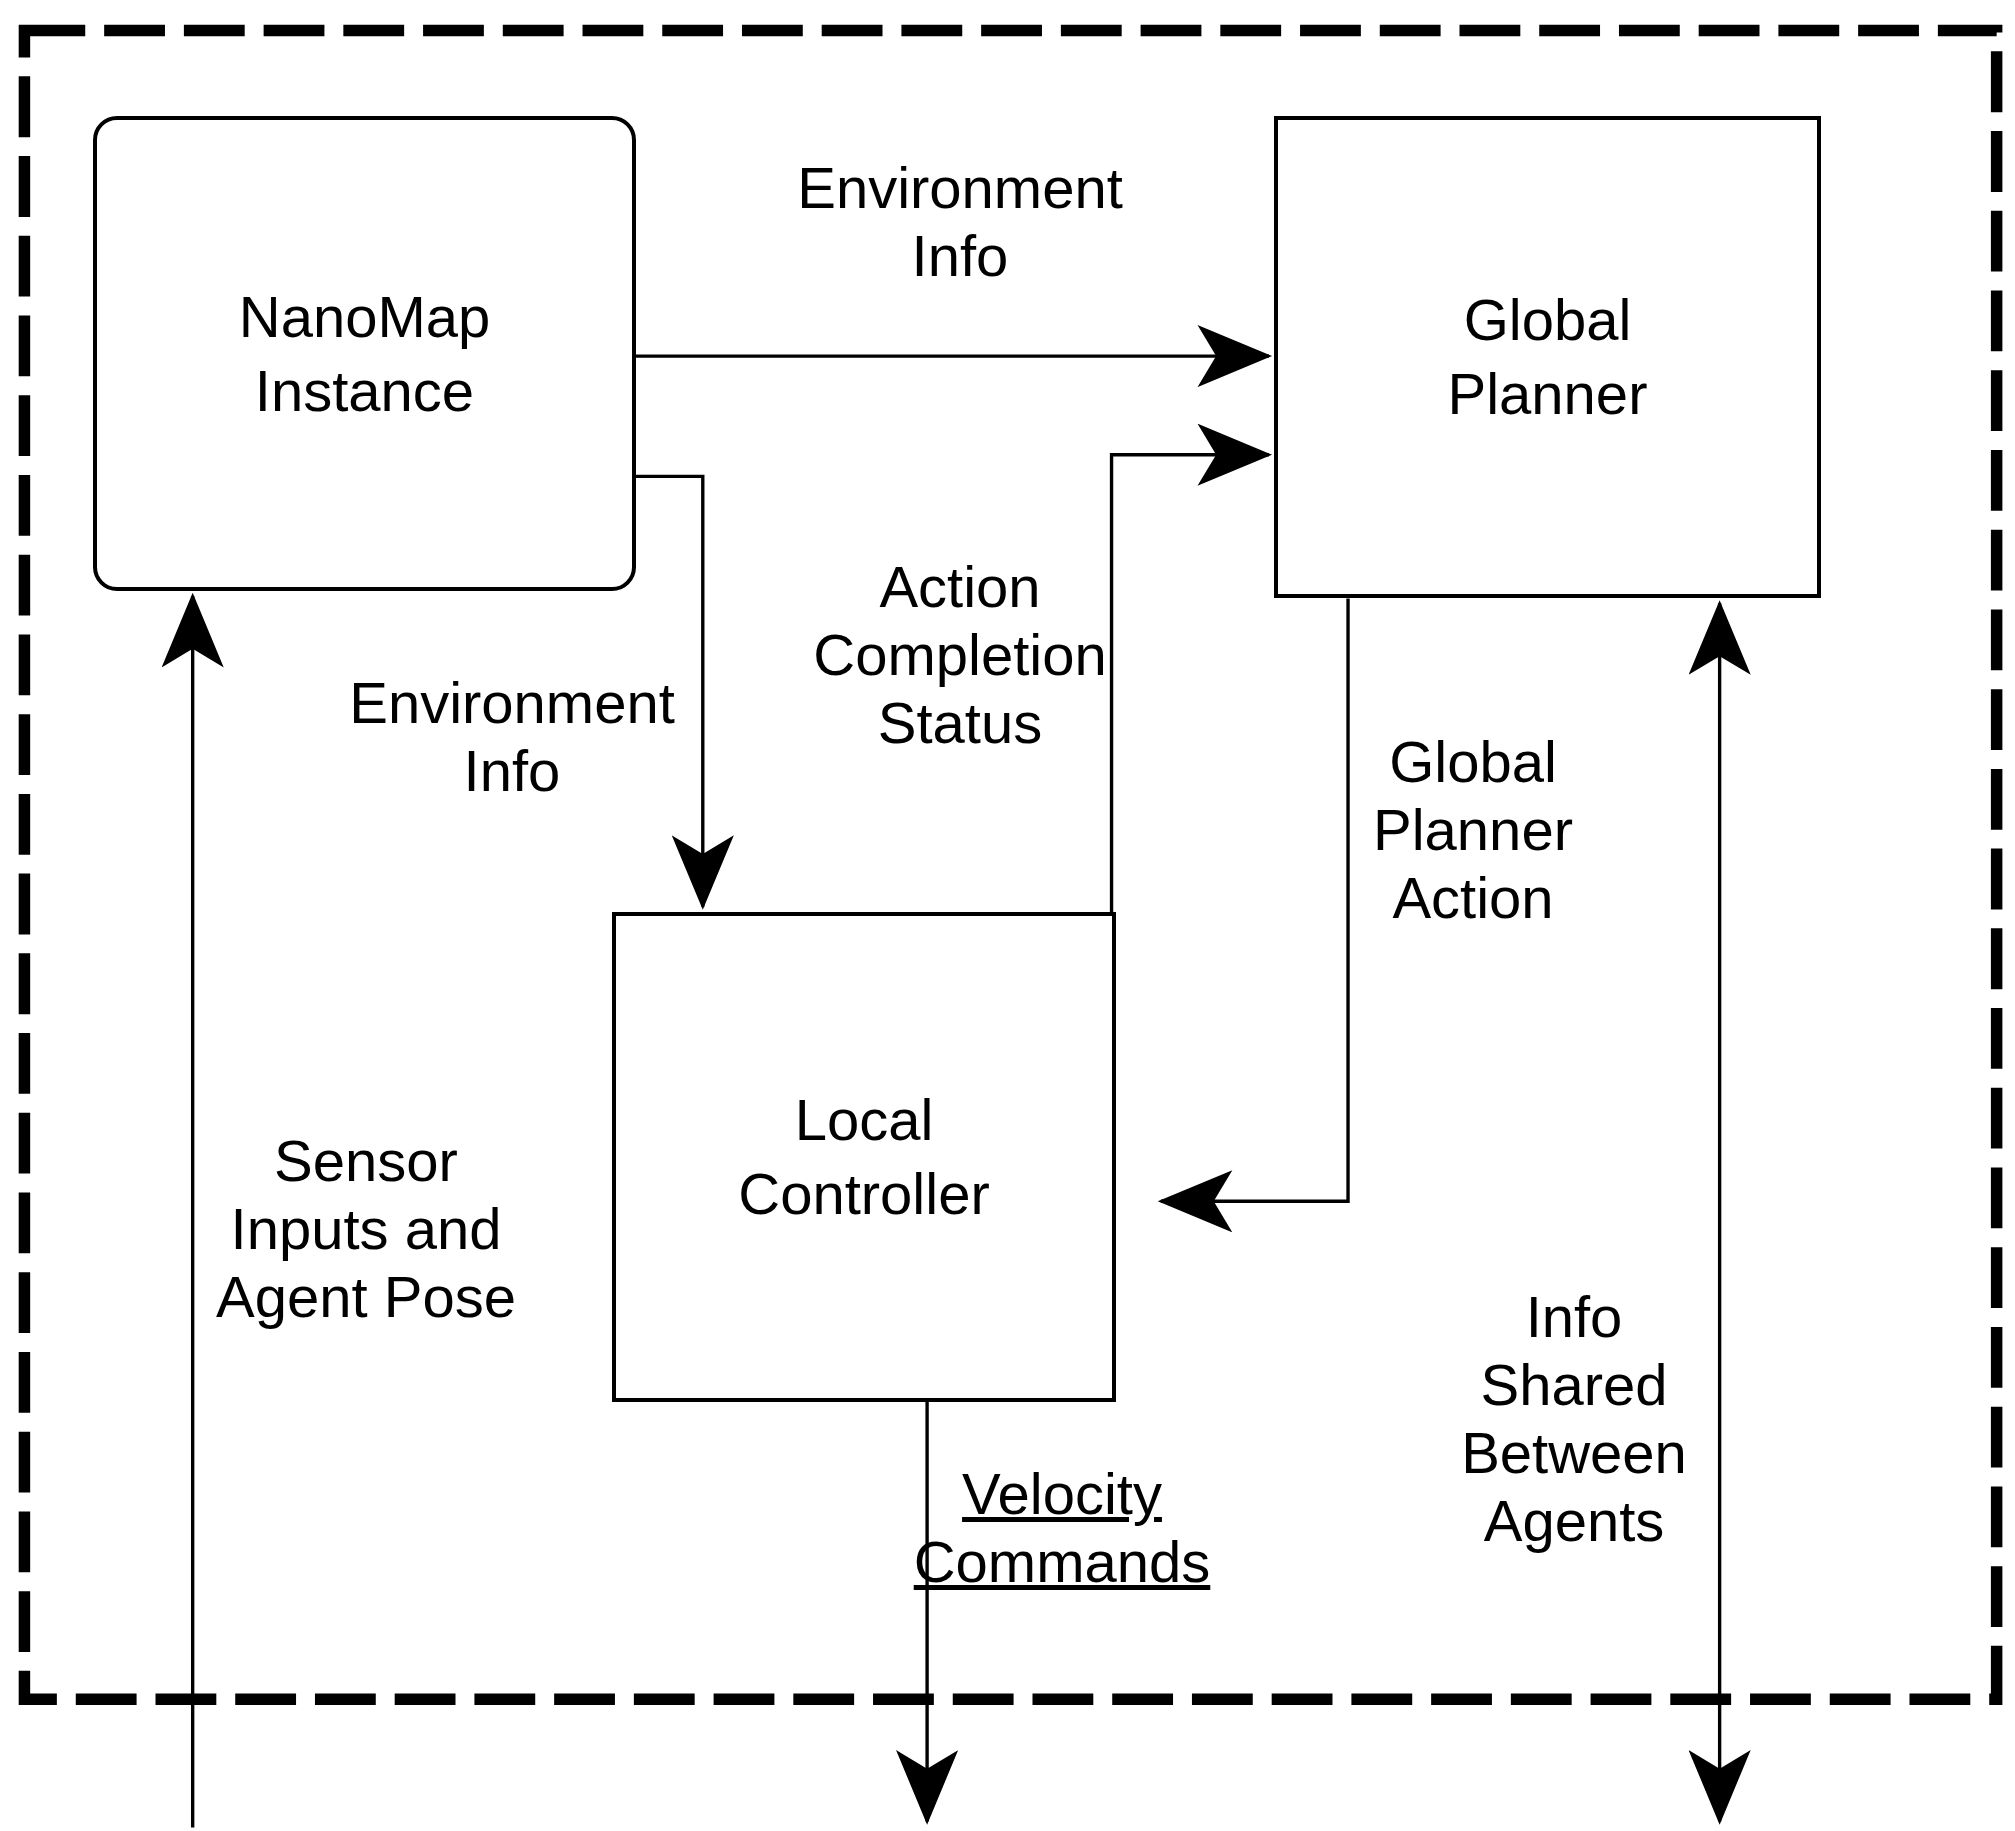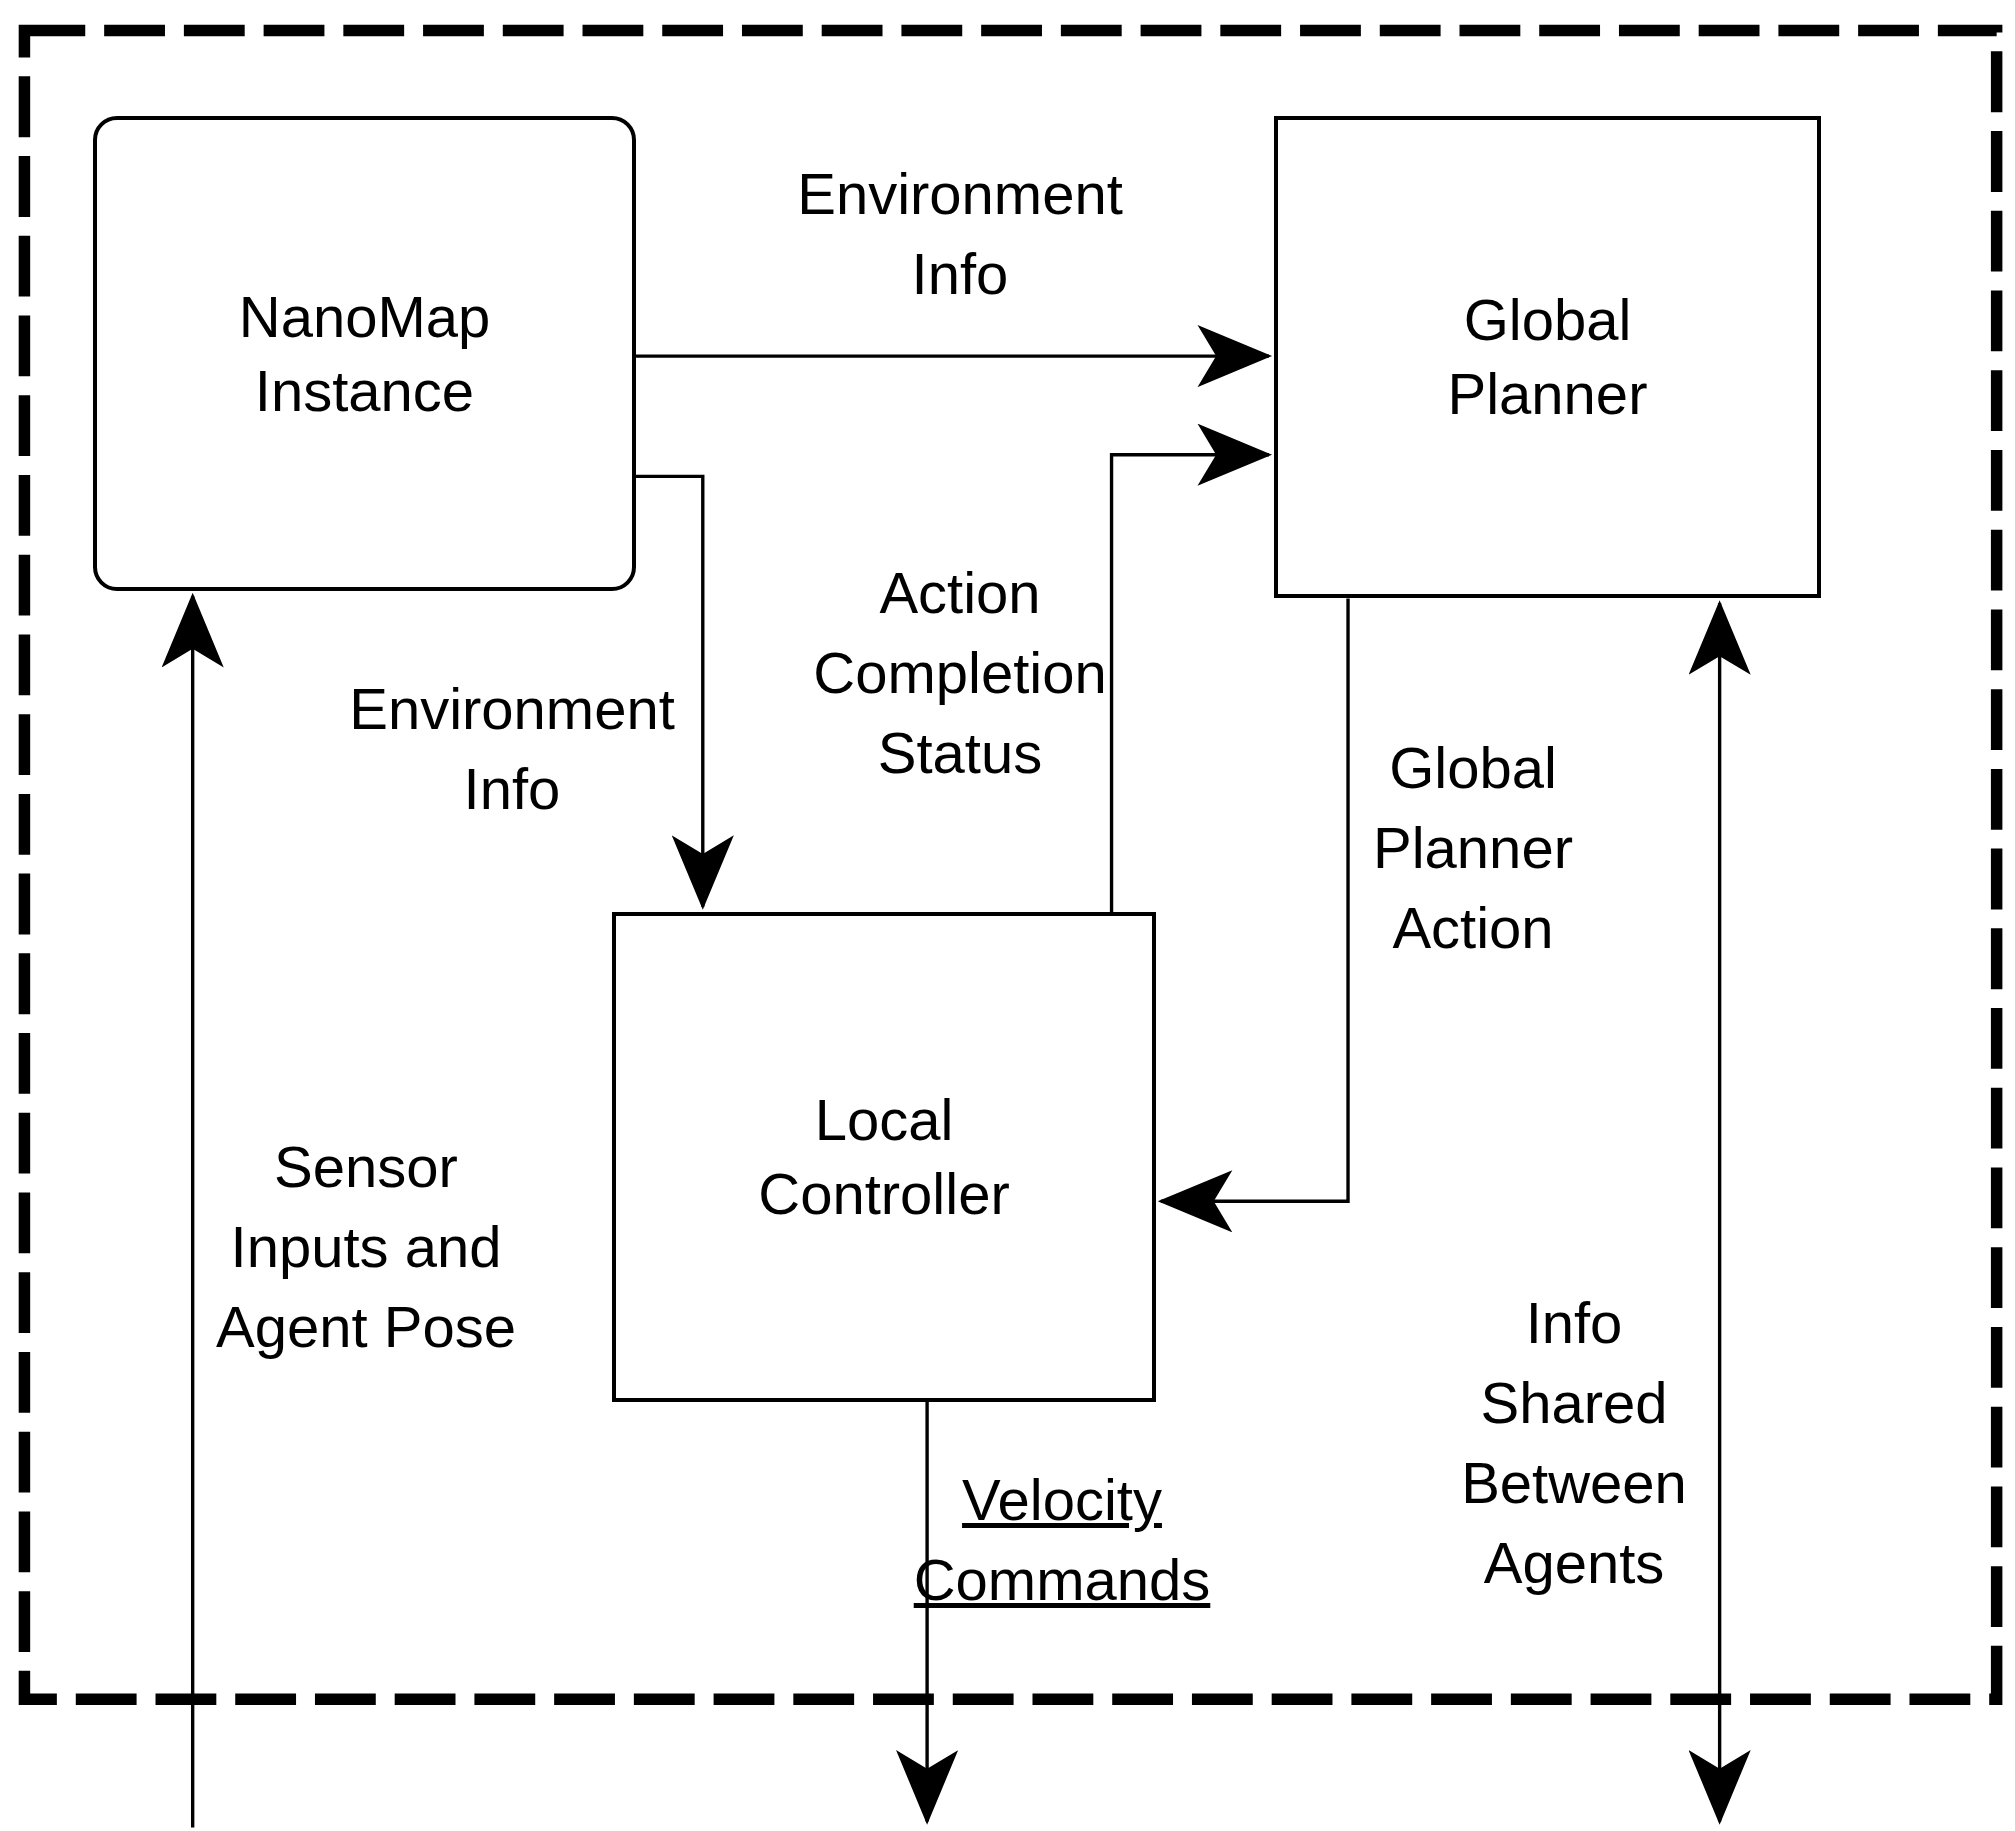--- a/index.html
+++ b/index.html
@@ -33,21 +33,21 @@
     text-align: center;
     font-size: 58px;
     line-height: 74px;
     white-space: pre-line;
   }
   .edge-label {
     position: absolute;
     transform: translateX(-50%);
     text-align: center;
     font-size: 58px;
-    line-height: 80px;
+    line-height: 68px;
     white-space: pre-line;
   }
   .frame-label {
     font-weight: 700;
   }
 </style>
 </head>
 <body>
 
 <div class="canvas">
@@ -79,21 +79,21 @@
   <div class="node" style="left:93px; top:116px; width:543px; height:475px;border-radius:24px;">
     <span>NanoMap
 Instance</span>
   </div>
 
   <div class="node" style="left:1274px; top:116px; width:547px; height:482px;">
     <span>Global
 Planner</span>
   </div>
 
-  <div class="node" style="left:612px; top:912px; width:544px; height:490px;text-align:center;">
+  <div class="node" style="left:612px; top:912px; width:504px; height:490px;text-align:center;">
     <span>Local
 Controller</span>
   </div>
 
   <div class="edge-label" style="left:960px; top:154px;">Environment
 Info</div>
 
   <div class="edge-label" style="left:512px; top:669px;">Environment
 Info</div>
 

